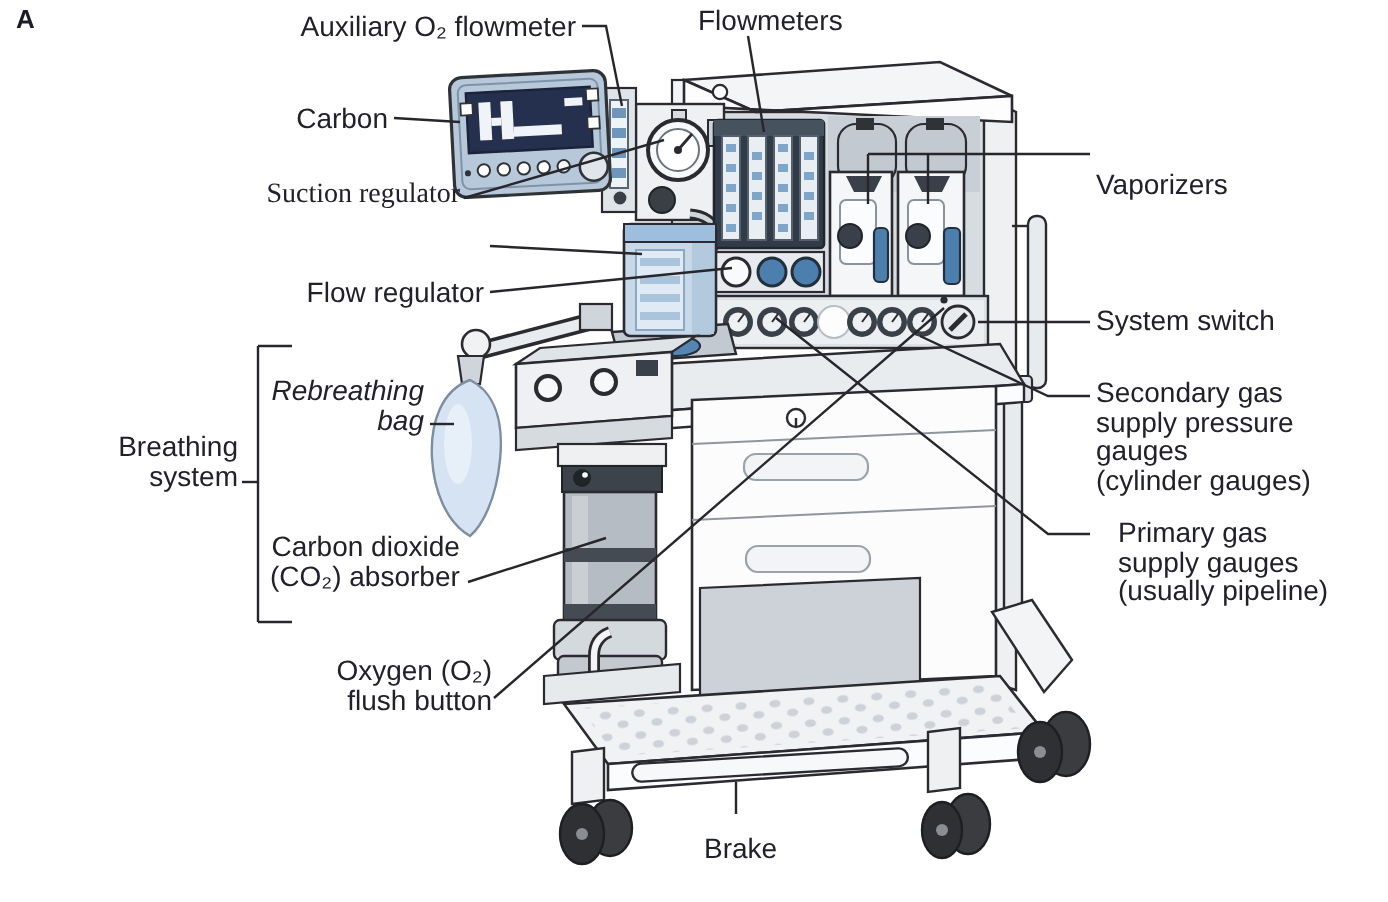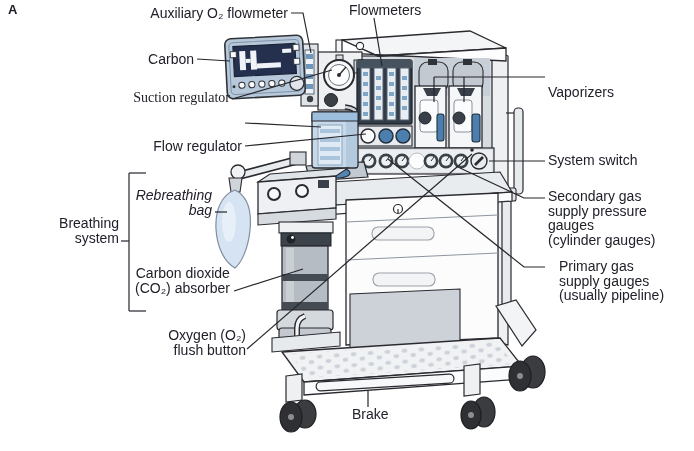--- a/index.html
+++ b/index.html
@@ -298,15 +298,15 @@
 supply gauges
 (usually pipeline)</div>
 <div class="lbl r" style="right:482px;top:188px;font-style:italic;">Rebreathing
 bag</div>
 <div class="lbl r" style="right:575px;top:216px;">Breathing
 system</div>
 <div class="lbl" style="left:135px;top:266px;text-align:right;">Carbon dioxide
 (CO₂) absorber</div>
 <div class="lbl r" style="right:448px;top:328px;">Oxygen (O₂)
 flush button</div>
-<div class="lbl" style="left:352px;top:407px;">Brake</div>
+<div class="lbl" style="left:352px;top:417px;">Brake</div>
 
 </div>
 
 </body></html>

